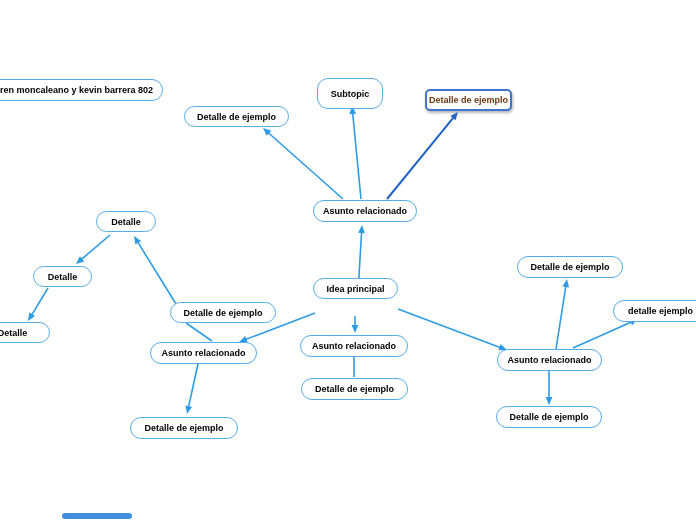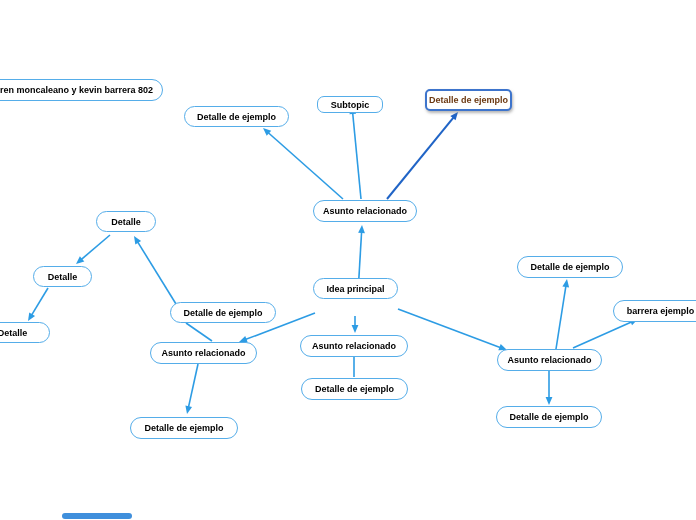--- a/index.html
+++ b/index.html
@@ -87,21 +87,21 @@
       <polygon points="549,405 545.6,397 552.4,397" fill="#2d9ce4"></polygon>
       <line x1="549" y1="371" x2="549" y2="399" stroke="#2d9ce4" stroke-width="1.6"></line>
     </svg>
   <div id="hscroll-thumb" style="left: 62px; top: 513px; width: 70px; height: 6px; background: rgb(63, 143, 220);"></div>
 <div class="node" style="left: -20px; top: 79px; width: 183px; height: 22px;">
       <span class="lbl">karen moncaleano y kevin barrera 802</span>
     </div>
     <div class="node" style="left: 184px; top: 106px; width: 105px; height: 21px;">
       <span class="lbl">Detalle de ejemplo</span>
     </div>
-    <div class="node" style="left: 317px; top: 96px; width: 66px; height: 17px; border-radius: 7px;">
+    <div class="node" style="left: 317px; top: 78px; width: 66px; height: 31px;">
       <span class="lbl">Subtopic</span>
     </div>
     <div class="node selected" style="left: 425px; top: 89px; width: 87px; height: 22px;">
       <span class="lbl">Detalle de ejemplo</span>
     </div>
     <div class="node" style="left: 313px; top: 200px; width: 104px; height: 22px;">
       <span class="lbl">Asunto relacionado</span>
     </div>
     <div class="node" style="left: 96px; top: 211px; width: 60px; height: 21px;">
       <span class="lbl">Detalle</span>
@@ -127,21 +127,21 @@
     <div class="node" style="left: 301px; top: 378px; width: 107px; height: 22px;">
       <span class="lbl">Detalle de ejemplo</span>
     </div>
     <div class="node" style="left: 130px; top: 417px; width: 108px; height: 22px;">
       <span class="lbl">Detalle de ejemplo</span>
     </div>
     <div class="node" style="left: 517px; top: 256px; width: 106px; height: 22px;">
       <span class="lbl">Detalle de ejemplo</span>
     </div>
     <div class="node" style="left: 613px; top: 300px; width: 95px; height: 22px;">
-      <span class="lbl">barrera ejemplo</span>
+      <span class="lbl">detalle ejemplo</span>
     </div>
     <div class="node" style="left: 497px; top: 349px; width: 105px; height: 22px;">
       <span class="lbl">Asunto relacionado</span>
     </div>
     <div class="node" style="left: 496px; top: 406px; width: 106px; height: 22px;">
       <span class="lbl">Detalle de ejemplo</span>
     </div>
   </div>
 
 </body></html>

